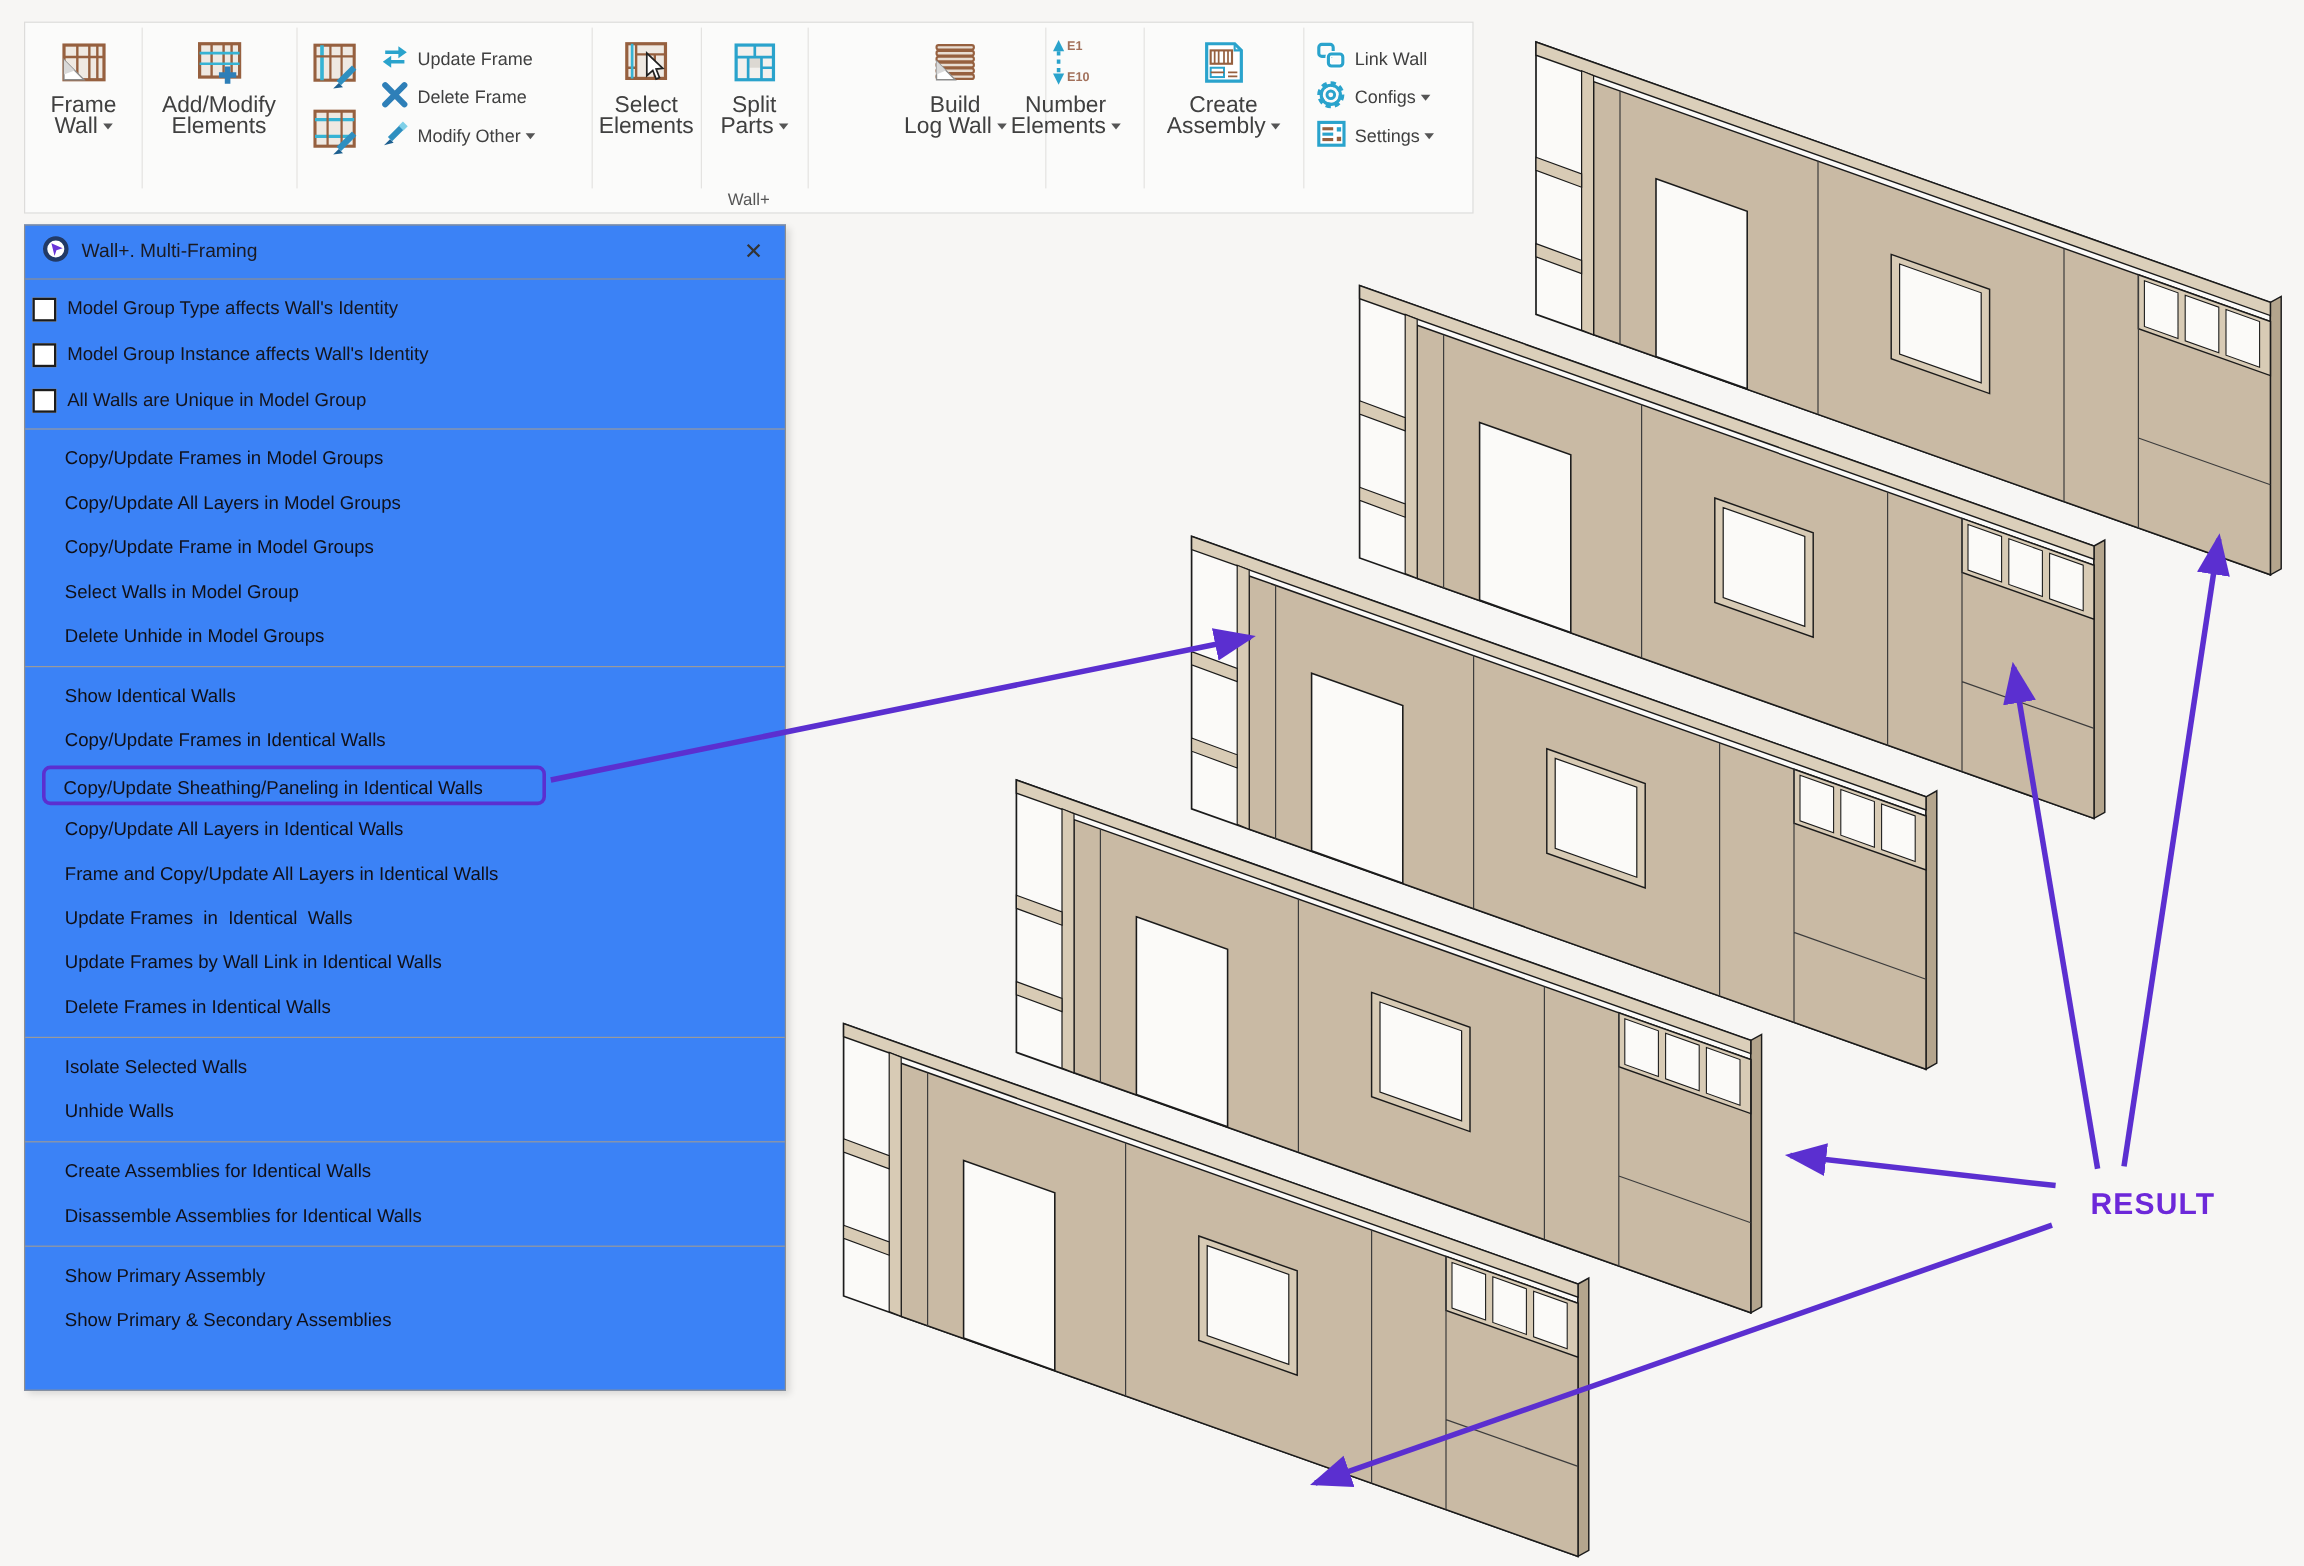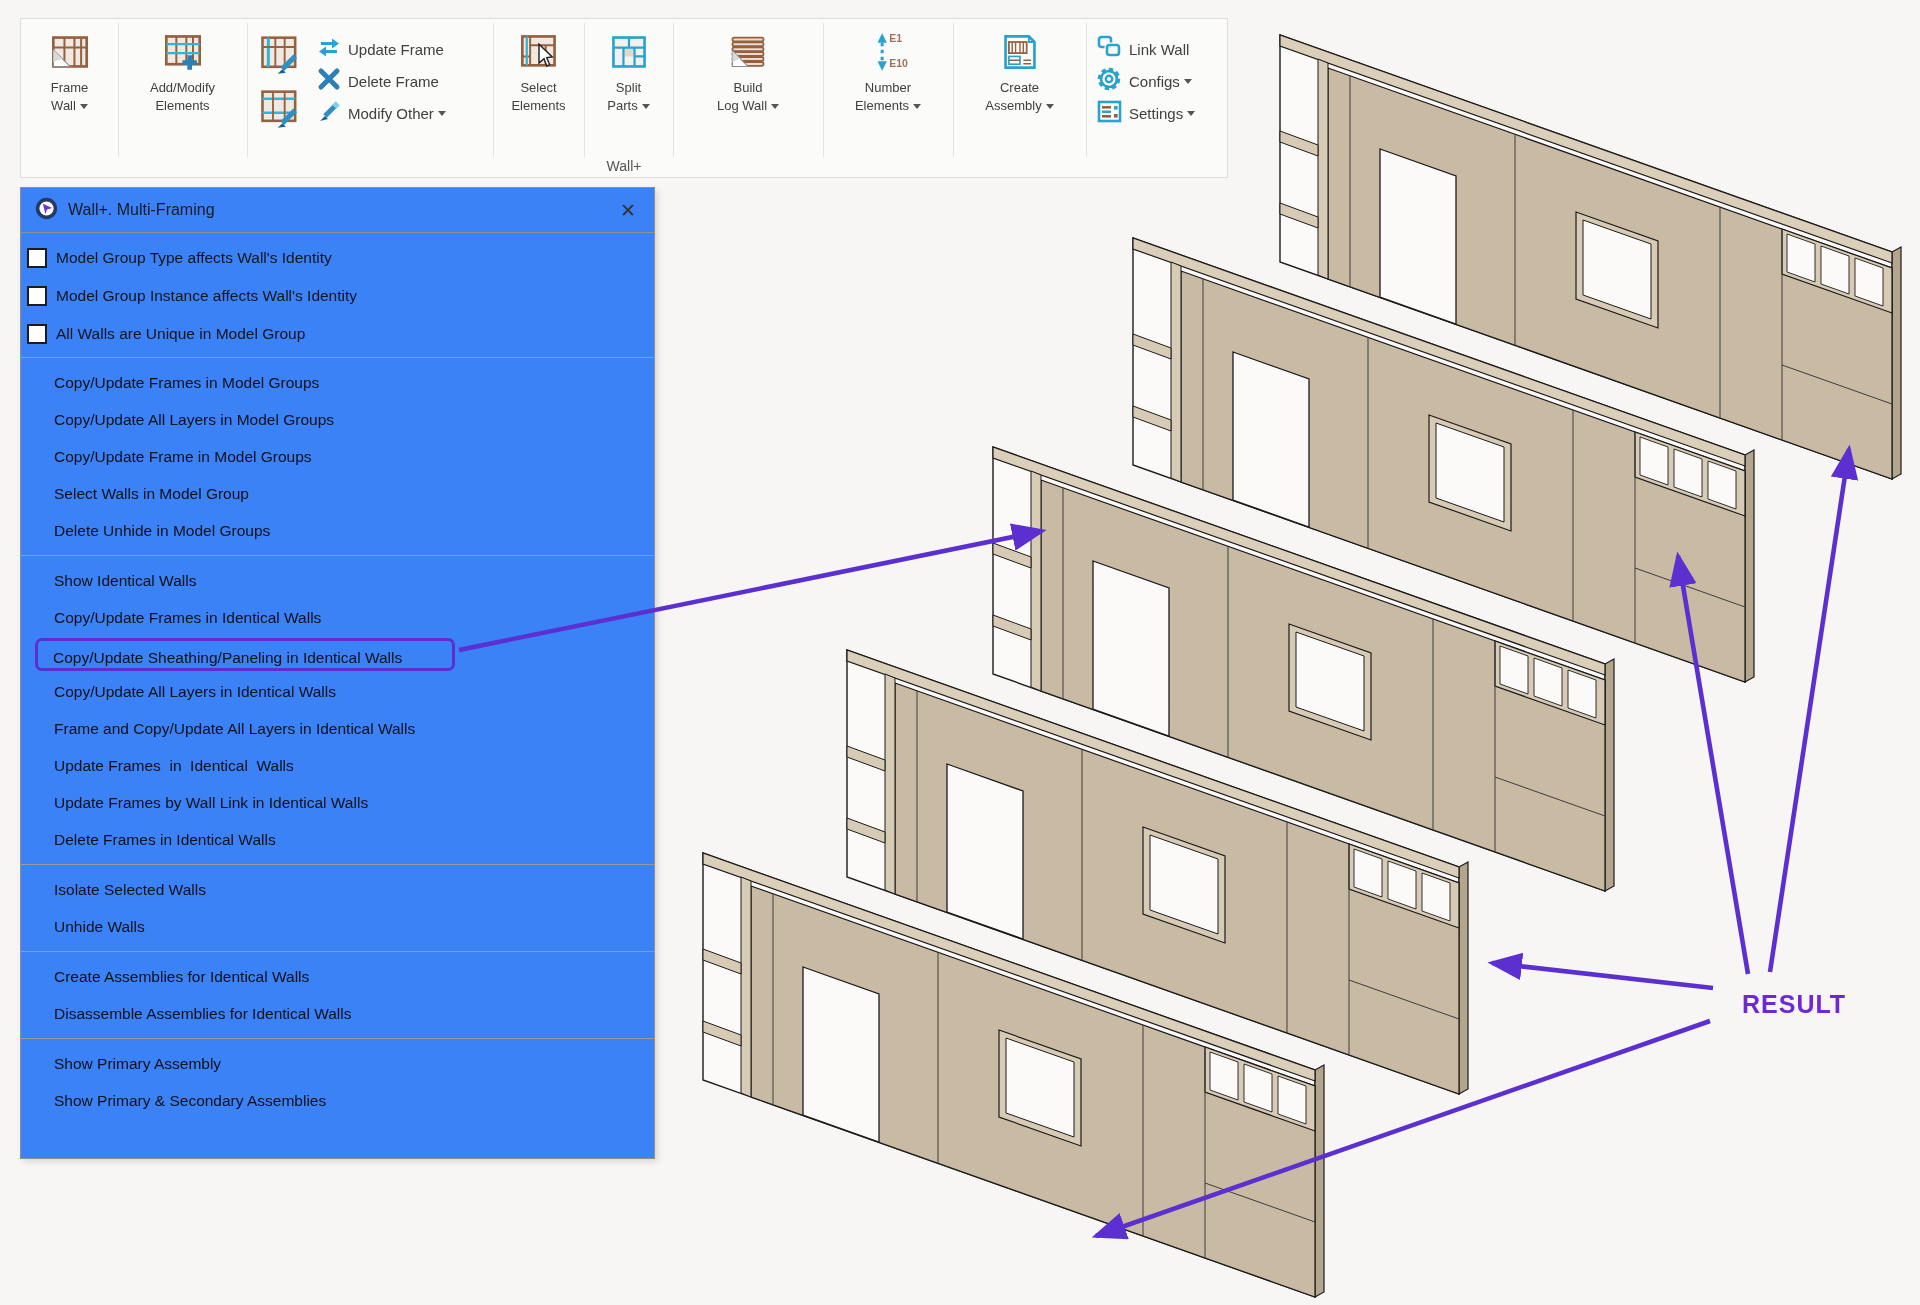--- a/index.html
+++ b/index.html
@@ -4,21 +4,21 @@
 <style>
   html,body{margin:0;padding:0;}
   body{width:1920px;height:1305px;background:#f7f6f4;font-family:"Liberation Sans",sans-serif;overflow:hidden;position:relative;}
   .stage{position:absolute;inset:0;}
 
   
   .ribbon{position:absolute;left:20px;top:18px;width:1208px;height:160px;background:#fbfbfa;border:1px solid #dddcda;box-sizing:border-box;z-index:2;}
   .rgroup{position:absolute;top:4px;height:134px;border-right:1px solid #e4e3e1;display:flex;align-items:flex-start;justify-content:center;}
   .rbtn{display:flex;flex-direction:column;align-items:center;padding-top:6px;cursor:default;width:100%;}
   .ric{height:46px;display:flex;align-items:center;justify-content:center;}
-  .rlbl{font-size:13px;line-height:18px;color:#404040;text-align:center;margin-top:4px;}
+  .rlbl{font-size:19px;line-height:18px;color:#404040;text-align:center;margin-top:4px;}
   .caret{display:inline-block;width:0;height:0;border-left:4px solid transparent;border-right:4px solid transparent;border-top:5px solid #555;margin-left:4px;vertical-align:middle;}
   .rrowcol{display:flex;flex-direction:column;justify-content:flex-start;padding-top:10px;}
   .rrow{display:flex;align-items:center;height:32px;padding-left:6px;}
   .rrow .rlbl2{font-size:15px;color:#404040;margin-left:7px;white-space:nowrap;}
   .stackcol{display:flex;flex-direction:column;gap:8px;padding-top:10px;margin-right:10px;}
   .panel-label{position:absolute;left:0;right:0;bottom:3px;text-align:center;font-size:14px;color:#555;}
 
   
   .dialog{position:absolute;left:20px;top:187px;width:635px;height:972px;background:#3b82f6;border:1px solid #8f8f8f;box-sizing:border-box;z-index:3;box-shadow:3px 3px 6px rgba(0,0,0,.12);}
   .dlg-title{height:44px;border-bottom:1px solid #8f8f8f;display:flex;align-items:center;padding:0 12px 0 14px;}
@@ -176,21 +176,21 @@
         <svg width="40" height="40" viewBox="0 0 36 36">
               <rect x="4" y="5" width="28" height="26" fill="#f3f1ee" stroke="#2aa3cc" stroke-width="2.4"></rect>
               <rect x="13" y="14" width="10" height="8" fill="#dcd8d2"></rect>
               <path d="M18,5 V14 M4,14 H32 M13,14 V31 M23,14 V31 M23,22 H32" stroke="#2aa3cc" stroke-width="2" fill="none"></path>
             </svg>
       </span>
       <span class="rlbl"><span>Split</span><br><span>Parts</span><span class="caret"></span></span>
     </div>
   </div>
 
-  <div class="rgroup" style="left:652px;width:150px;">
+  <div class="rgroup" style="left:652px;width:150px;padding-left:48px;">
     <div class="rbtn">
       <span class="ric">
         <svg width="40" height="40" viewBox="0 0 36 36">
               <g fill="#e8ddd2" stroke="#96603f" stroke-width="1.6">
                 <rect x="4" y="5" width="28" height="3.4" rx="1.5"></rect>
                 <rect x="4" y="9.4" width="28" height="3.4" rx="1.5"></rect>
                 <rect x="4" y="13.8" width="28" height="3.4" rx="1.5"></rect>
                 <rect x="4" y="18.2" width="28" height="3.4" rx="1.5"></rect>
                 <rect x="4" y="22.6" width="28" height="3.4" rx="1.5"></rect>
                 <rect x="4" y="27" width="28" height="3.4" rx="1.5"></rect>

